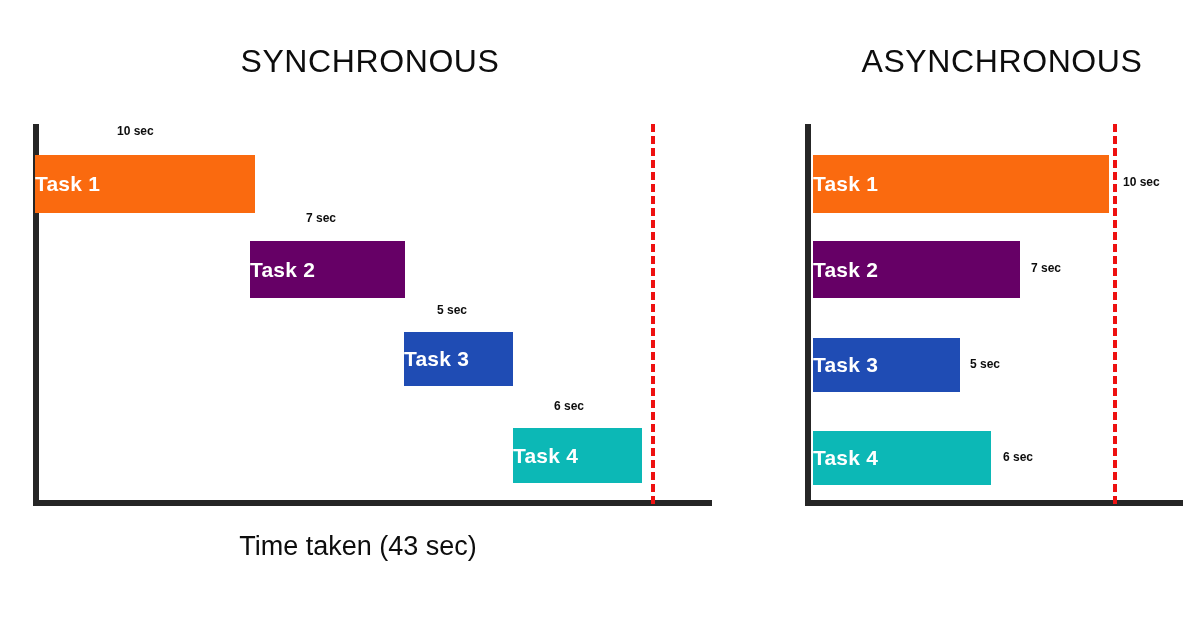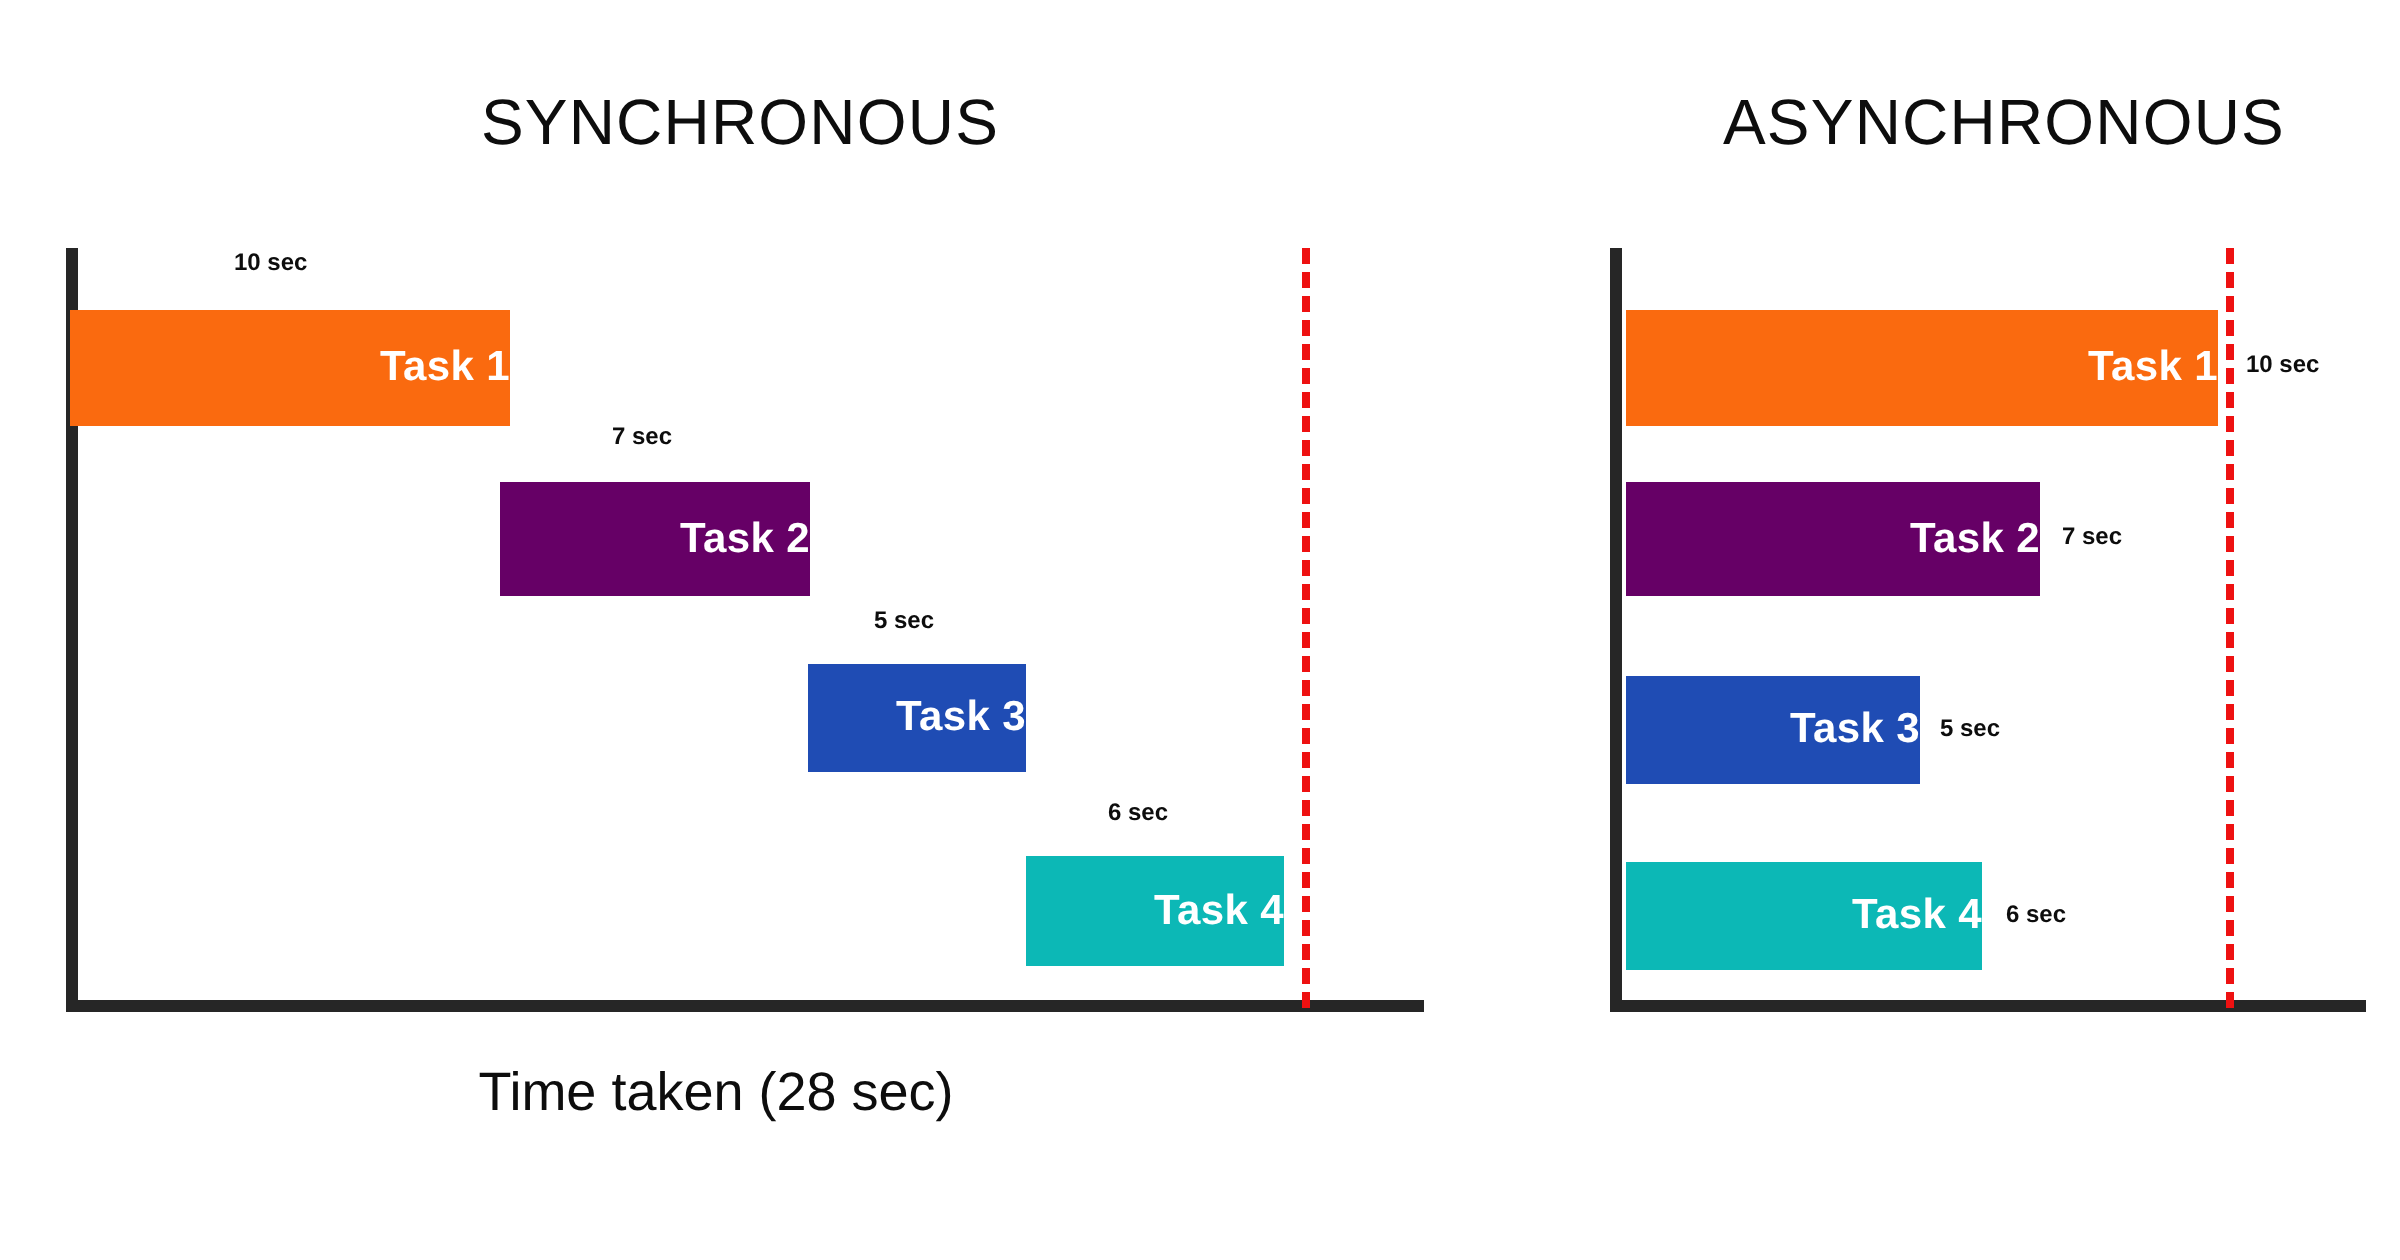--- a/index.html
+++ b/index.html
@@ -27,21 +27,21 @@
   }
   .axis-x{
     position:absolute;background:#262626;height:6px;
   }
 
   .deadline{
     position:absolute;width:0;border-left:4px dashed #ee1111;
   }
 
   .bar{
-    position:absolute;display:flex;align-items:center;justify-content:flex-end;
+    position:absolute;display:flex;align-items:center;justify-content:flex-start;
     color:#ffffff;font-size:21px;font-weight:700;letter-spacing:0.2px;
   }
   .bar-label{pointer-events:none;}
 
   .sec{
     position:absolute;font-size:12px;color:#0d0d0d;font-weight:700;
     white-space:nowrap;
   }
 
   .caption{
@@ -76,21 +76,21 @@
     <div class="sec" style="left:437px;top:303px;">5 sec</div>
     <div class="bar" style="left:404px;top:332px;width:109px;height:54px;background:#1F4CB4;">
       <span class="bar-label">Task 3</span>
     </div>
 
     <div class="sec" style="left:554px;top:399px;">6 sec</div>
     <div class="bar" style="left:513px;top:428px;width:129px;height:55px;background:#0CB8B6;">
       <span class="bar-label">Task 4</span>
     </div>
 
-    <div class="caption" style="left:0px;top:531px;width:716px;">Time taken (28 sec)</div>
+    <div class="caption" style="left:0px;top:531px;width:716px;">Time taken (43 sec)</div>
   </div>
 
   <div class="panel" id="panel-async">
 
     <div class="panel-title">ASYNCHRONOUS</div>
 
     <div class="axis-y" style="left:27px;top:124px;height:382px;"></div>
     <div class="axis-x" style="left:27px;top:500px;width:378px;"></div>
 
     <div class="deadline" style="left:335px;top:124px;height:380px;"></div>

